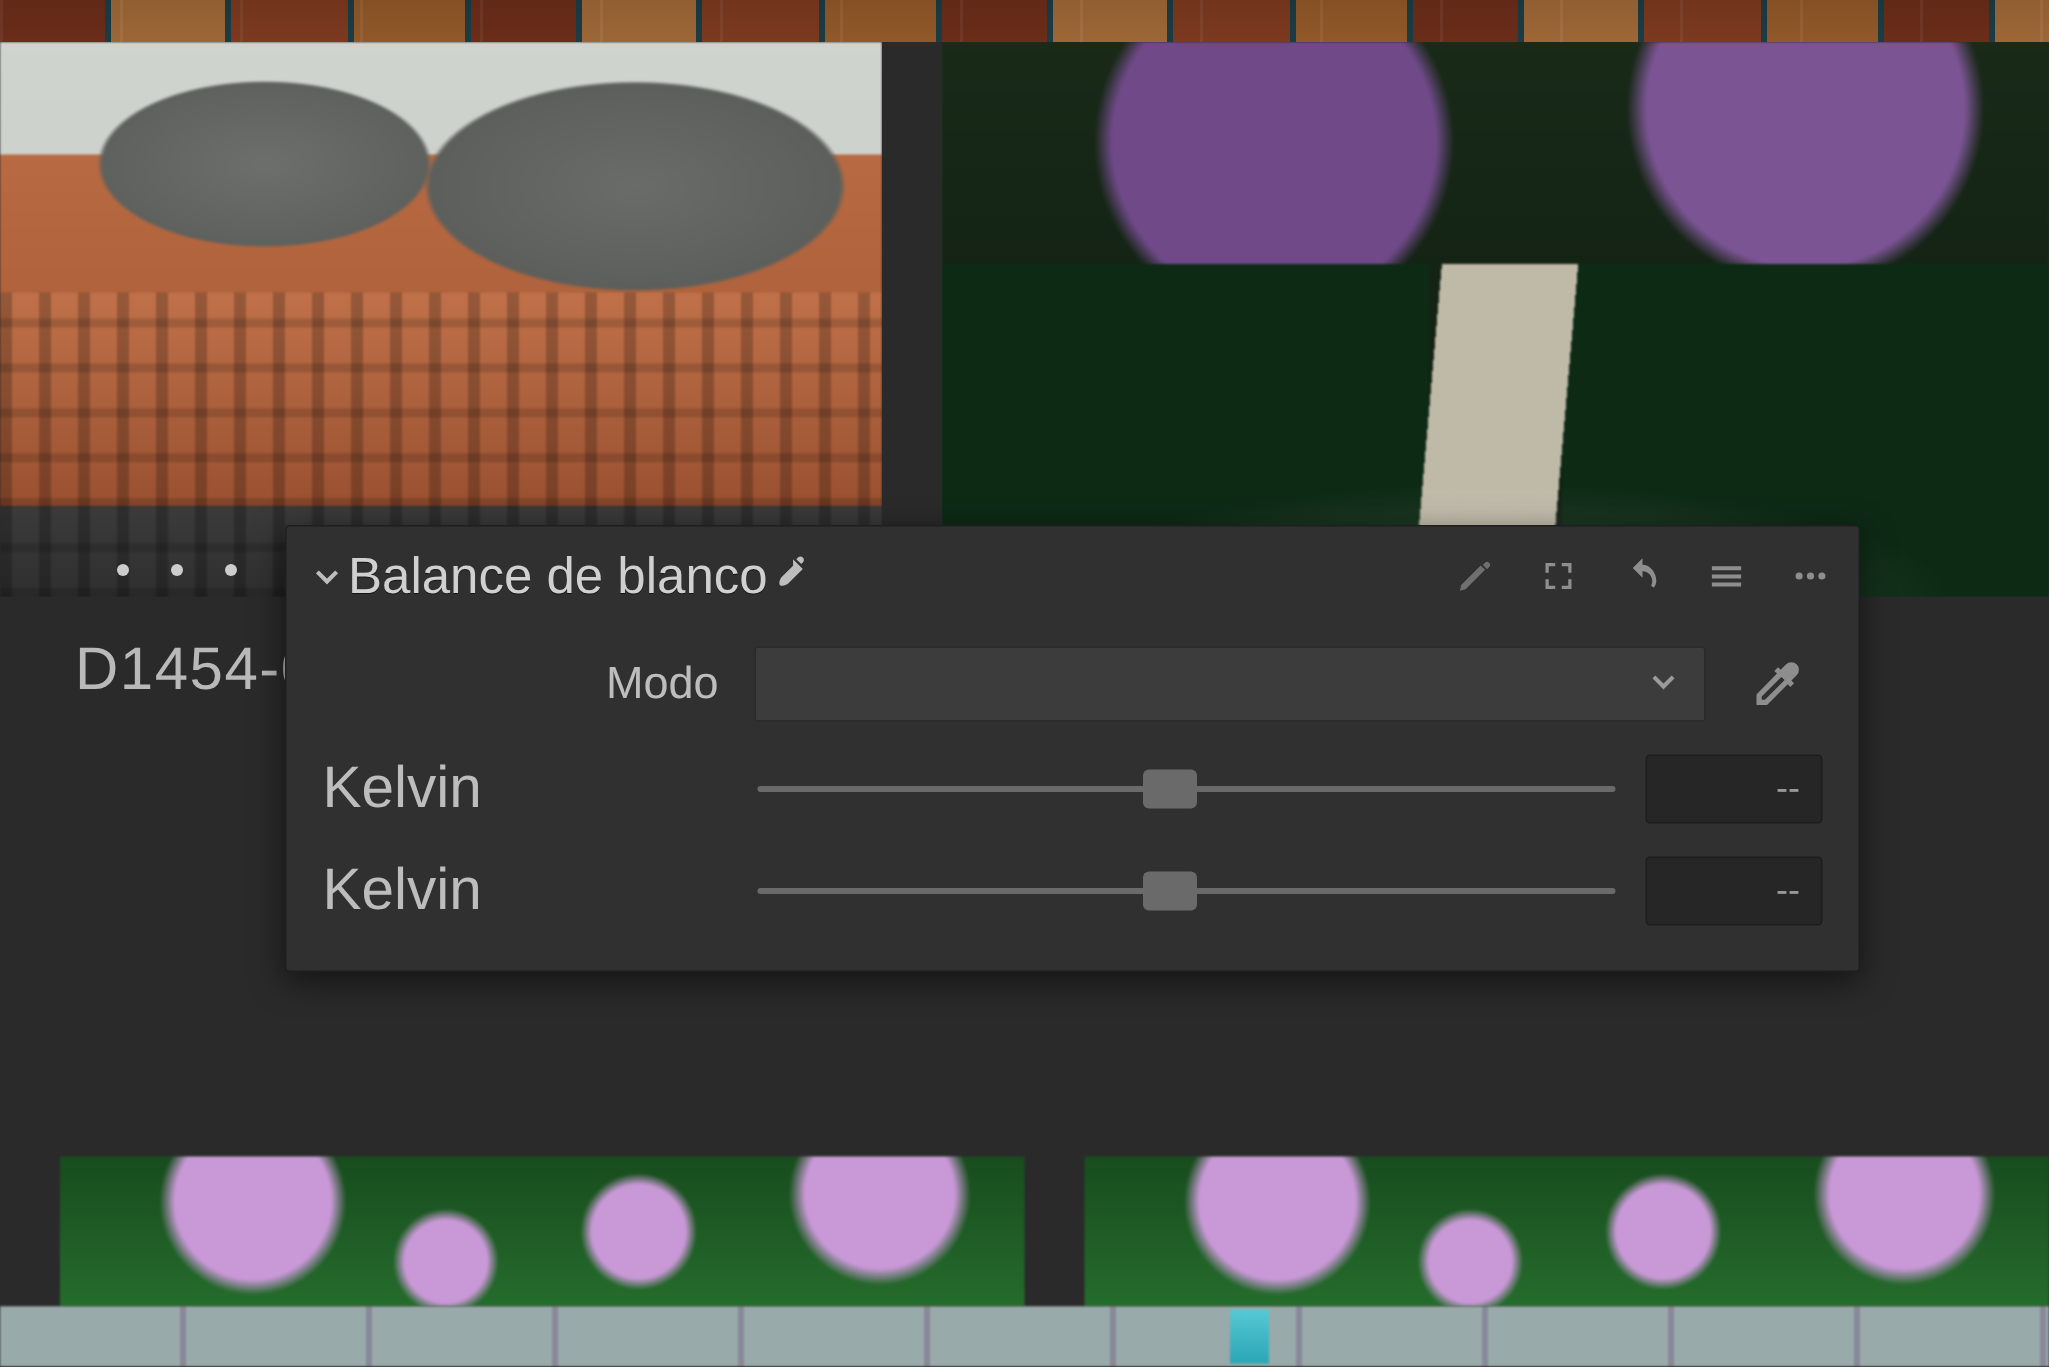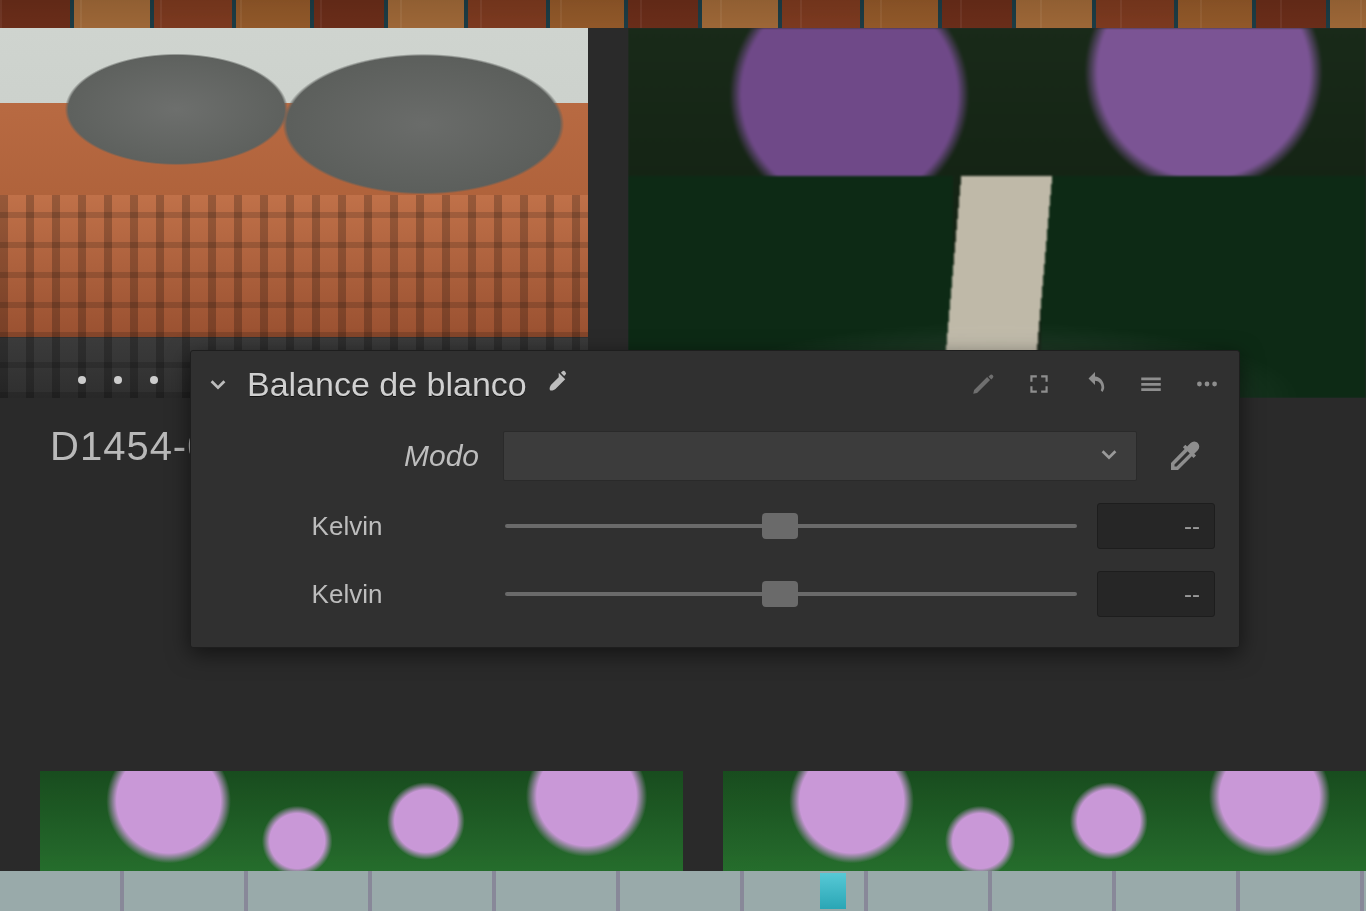--- a/index.html
+++ b/index.html
@@ -162,21 +162,21 @@
     box-shadow: 0 6px 22px rgba(0,0,0,.55);
     padding:0 0 26px 0;
   }
 
   .panel-header{
     display:flex; align-items:center;
     height:66px;
     padding:0 18px 0 14px;
   }
   .panel-header .title-wrap{
-    display:flex; align-items:center; gap:16px;
+    display:flex; align-items:center; gap:1px;
     flex:1;
   }
   .chev{
     width:26px;height:26px; display:flex;align-items:center;justify-content:center;
     color:#bdbdbd;
   }
   .chev svg{width:22px;height:22px;stroke:#bdbdbd;stroke-width:3;fill:none;}
   .panel-title{
     font-size:34px; color:#d0d0d0; font-weight:400;
     text-shadow:0 1px 0 rgba(0,0,0,.6);
@@ -190,21 +190,20 @@
   .header-actions svg{width:26px;height:26px;fill:#8e8e8e;}
   .header-actions .ico.dim svg{fill:#6f6f6f;}
 
   
   .row{
     display:grid;
     grid-template-columns: 270px 1fr 60px;
     align-items:center;
     gap:18px;
     padding: 14px 24px 0 24px;
-    font-style: italic;
   }
   .row .label{
     font-size:30px; color:#bdbdbd; text-align:right; padding-right:6px;
   }
 
   
   .dropdown{
     height:50px;
     background:#3c3c3c;
     border:1px solid #2a2a2a;
@@ -222,21 +221,21 @@
 
   
   .slider-row{
     display:grid;
     grid-template-columns: 270px 1fr 118px;
     align-items:center;
     gap:20px;
     padding: 22px 24px 0 24px;
   }
   .slider-row .label{
-    font-size:26px; color:#bdbdbd; text-align:center; padding-right:6px;
+    font-size:39px; color:#bdbdbd; text-align:left; padding-right:6px;
   }
   .slider{
     position:relative; height:34px;
   }
   .track{
     position:absolute; left:0; right:0; top:50%; transform:translateY(-50%);
     height:4px; background:#6a6a6a; border-radius:2px;
   }
   .thumb-handle{
     position:absolute; top:50%; transform:translate(-50%,-50%);

